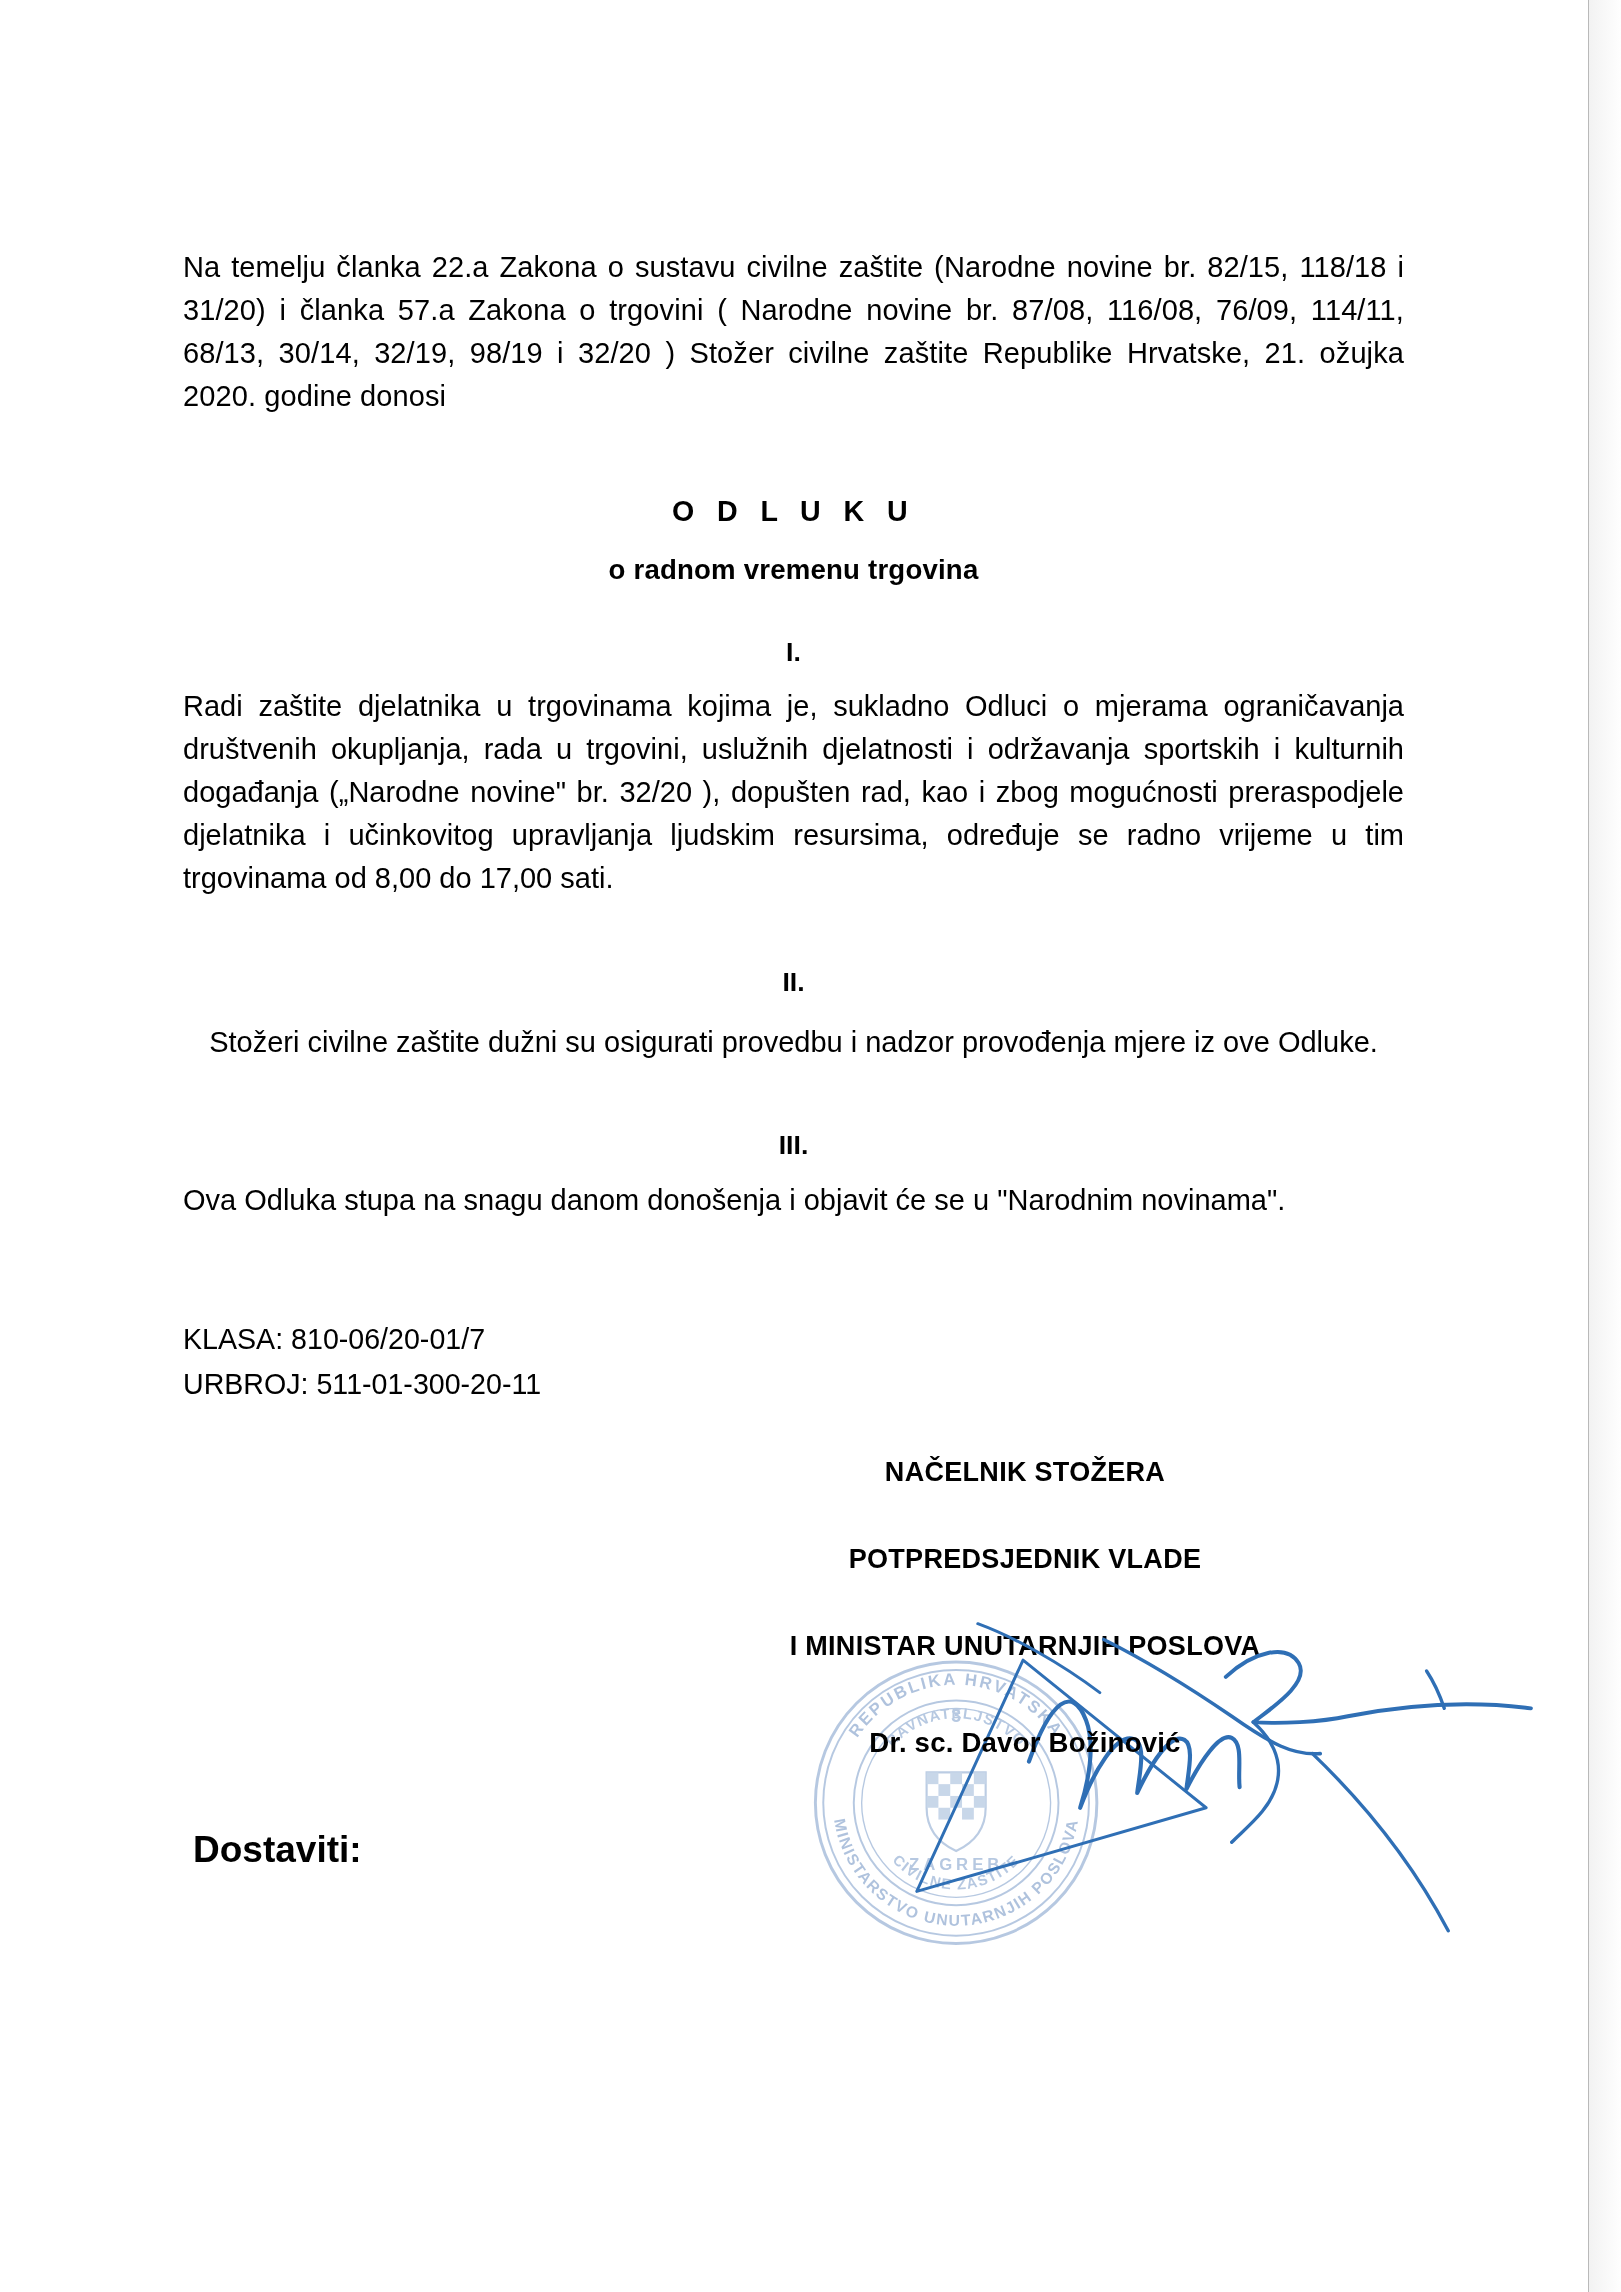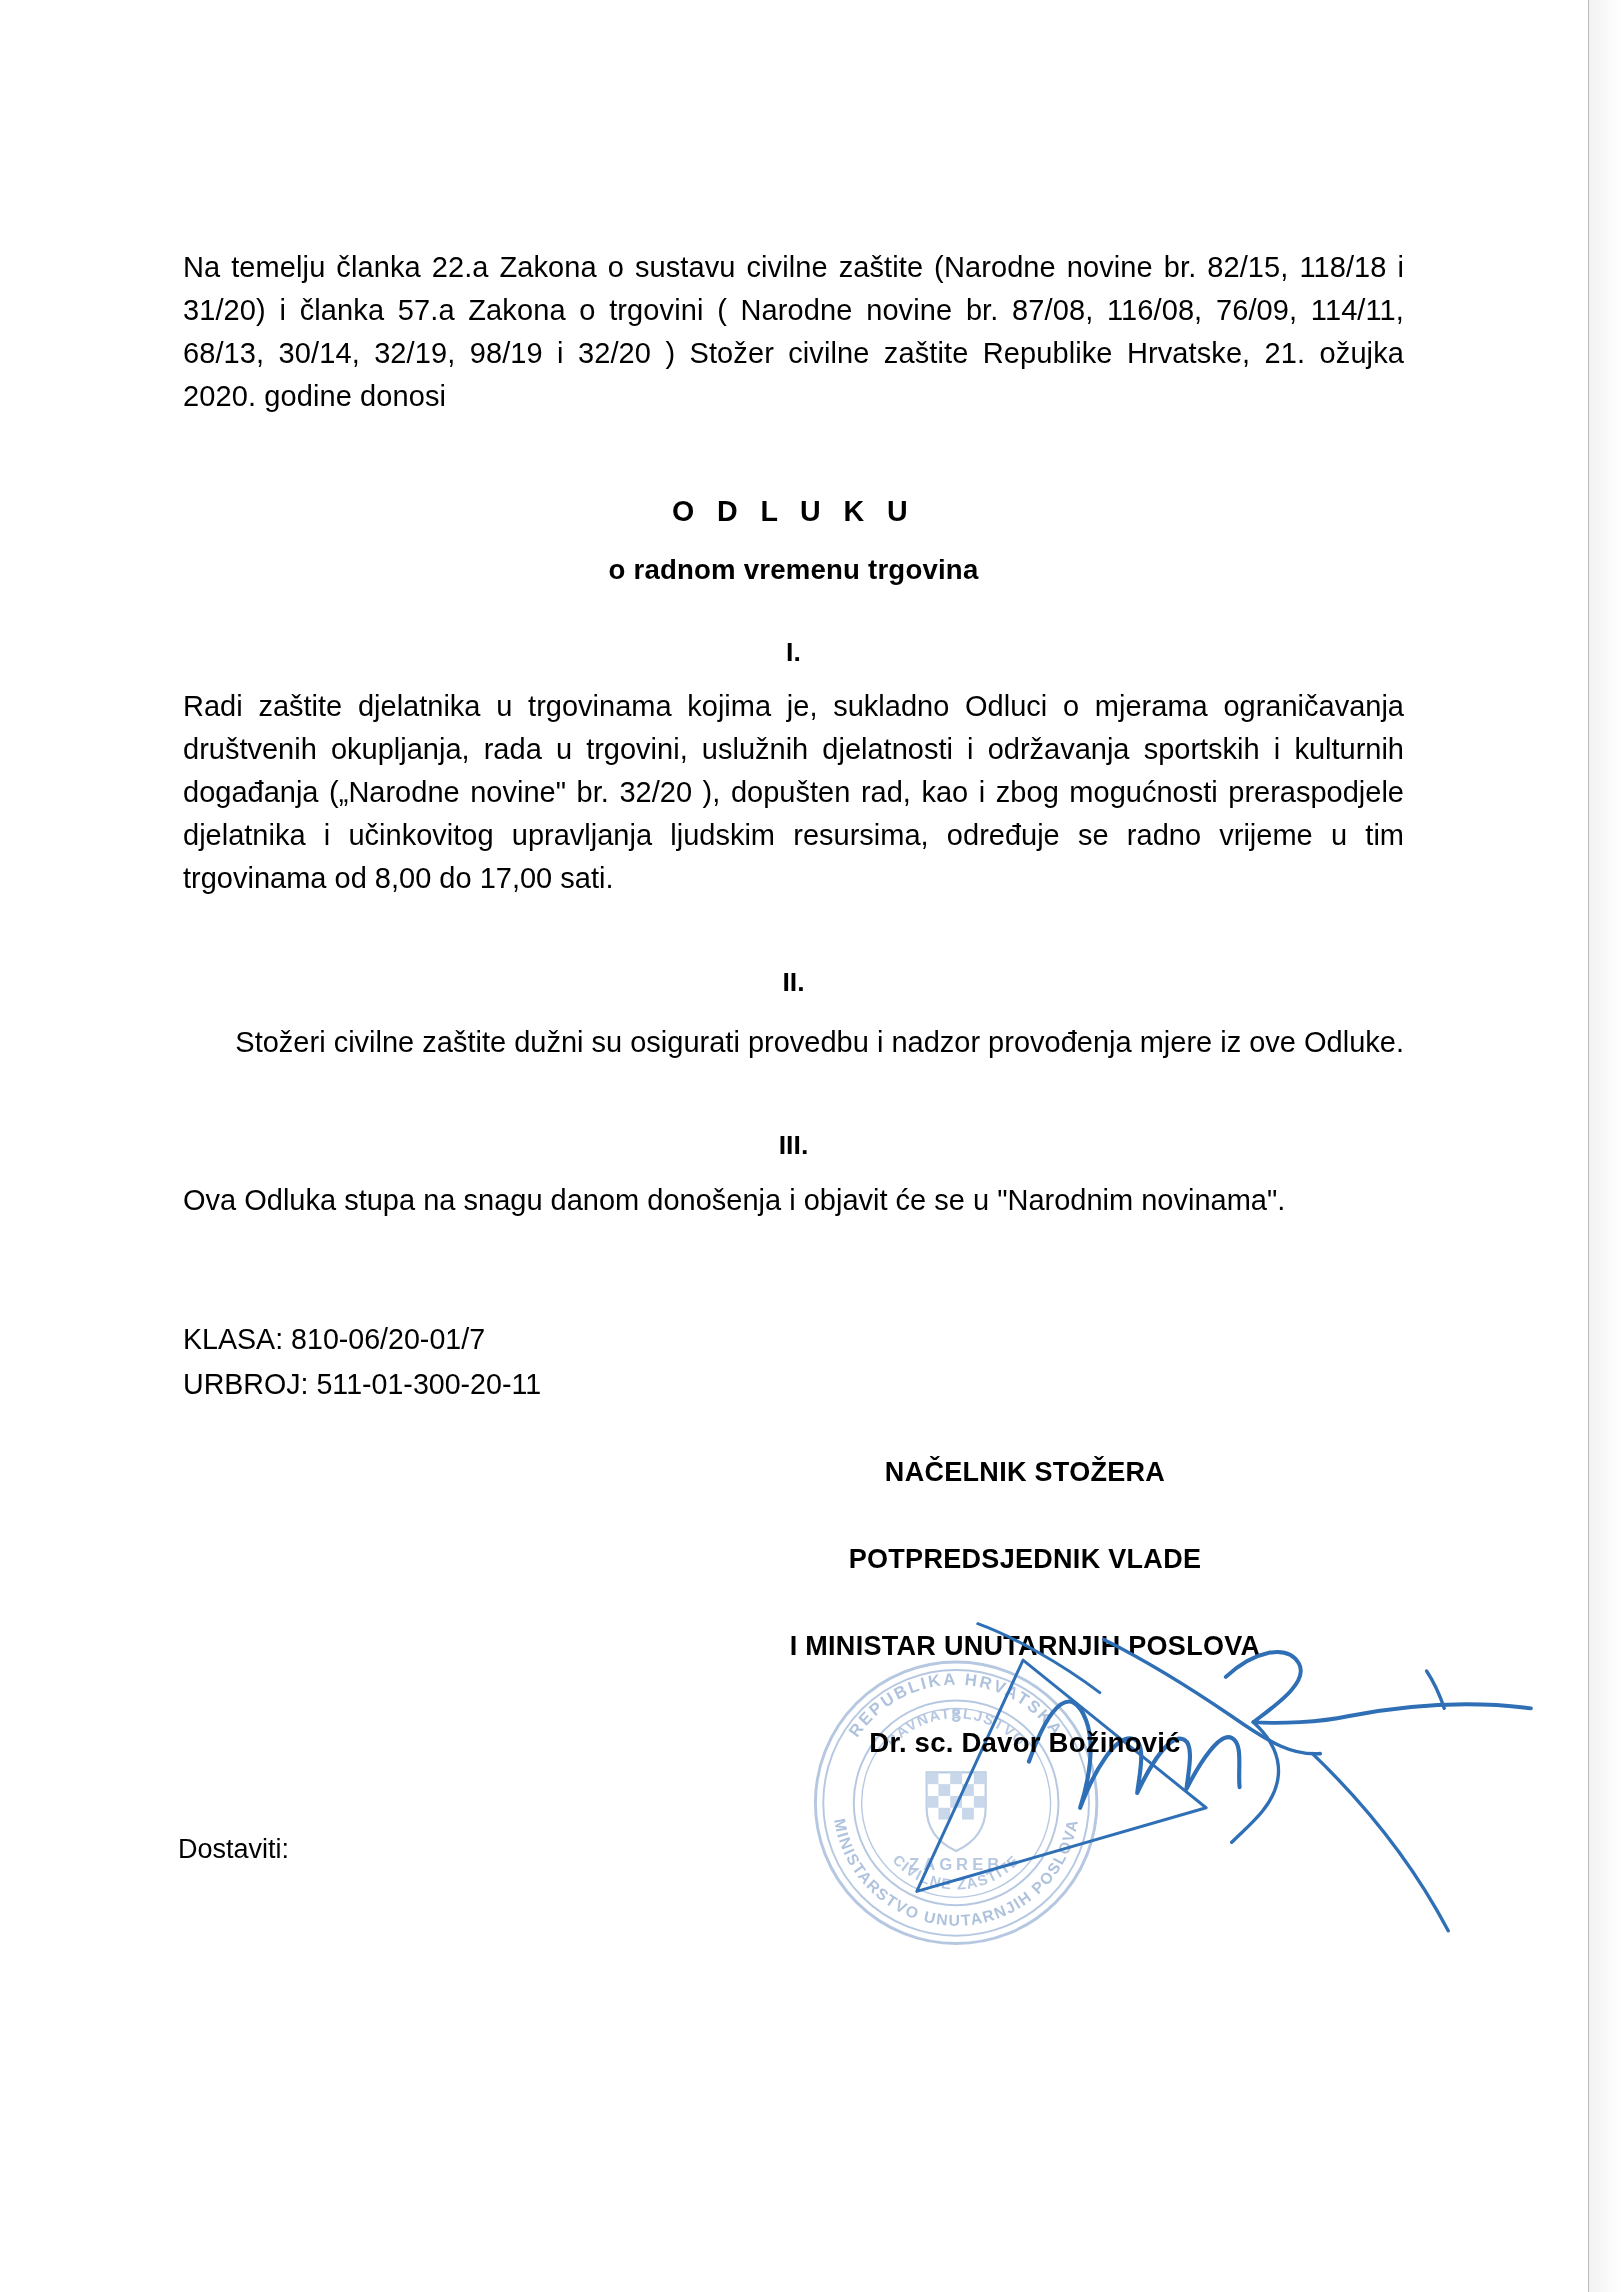--- a/index.html
+++ b/index.html
@@ -80,21 +80,21 @@
     margin: 0 0 17.7px 0;
   }
   .section-body {
     font-size: 29px;
     line-height: 43px;
     text-align: justify;
     margin: 0;
   }
   .section-body.loose {
     line-height: 53px;
-    text-align: right;
+    text-align: center;
   }
   .section-body.plain {
     text-align: left;
   }
 
   .section-i { margin-top: 51px; }
   .section-ii { margin-top: 67px; }
   .section-iii { margin-top: 61px; }
 
   .refs {
@@ -132,24 +132,25 @@
     left: 808px;
     top: 1606px;
     width: 749px;
     height: 374px;
     pointer-events: none;
     z-index: 3;
   }
 
   .distribution {
     position: absolute;
-    left: 178px;
+    left: 193px;
     top: 1830px;
-    font-size: 27px;
+    font-size: 37px;
     line-height: 39px;
+    font-weight: bold;
   }
   .dist-heading { margin: 0 0 5.9px 0; }
   .dist-list {
     margin: 0;
     padding-left: 55px;
   }
   .dist-list li {
     margin-top: 5.9px;
     padding-left: 15.8px;
     line-height: 37px;

